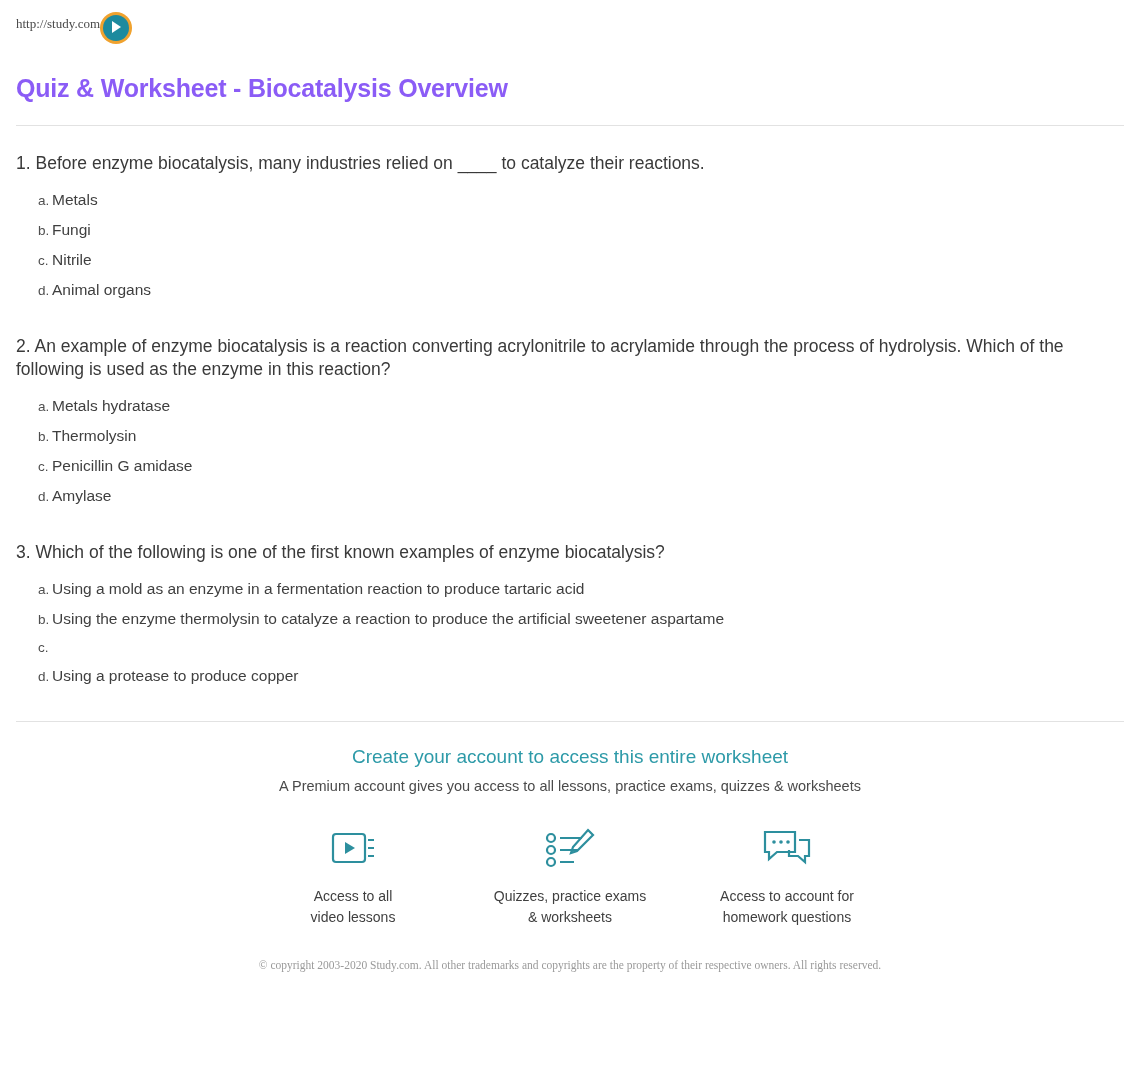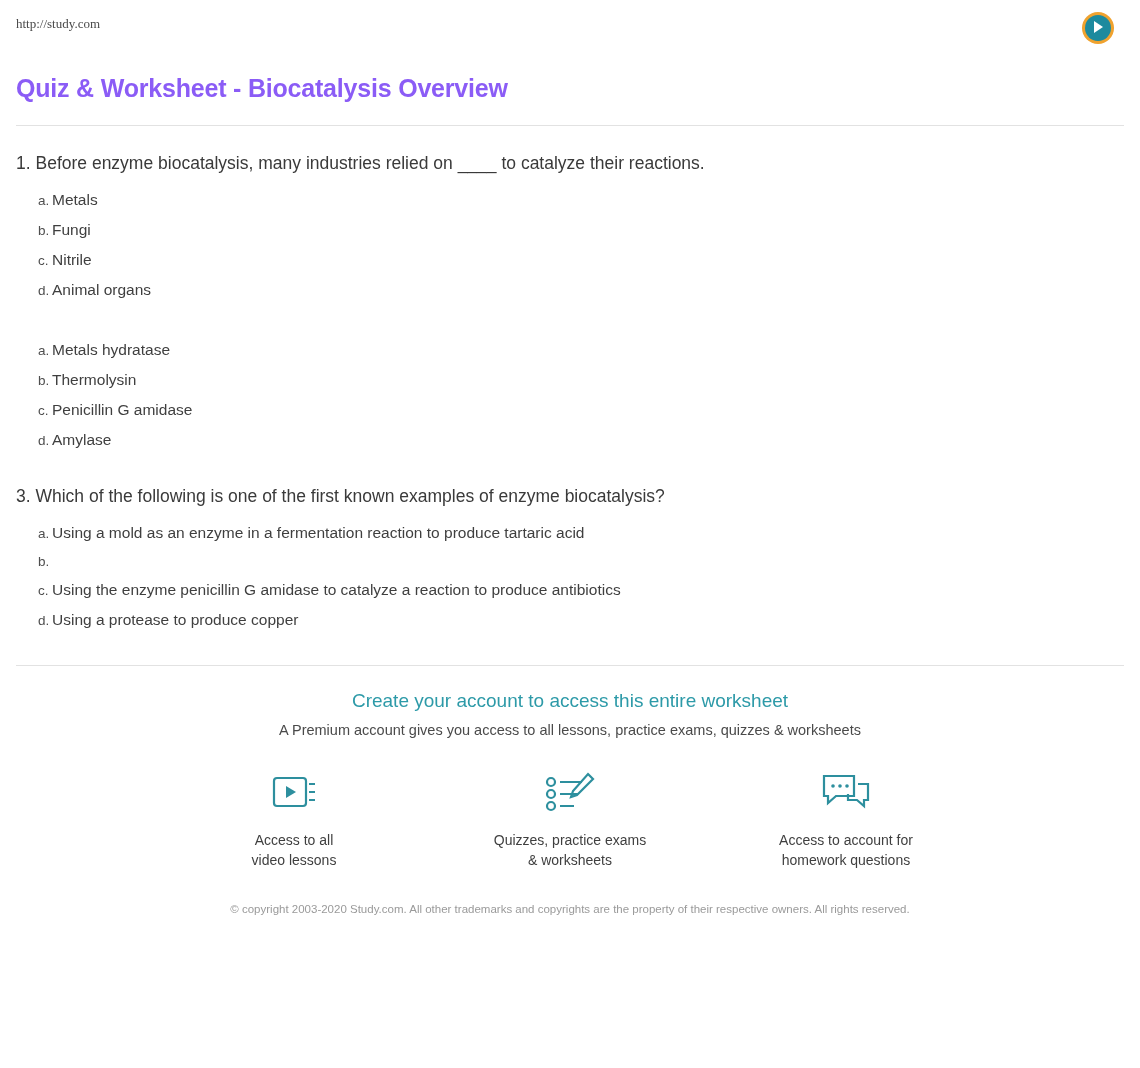--- a/index.html
+++ b/index.html
@@ -17,21 +17,20 @@
   .page {
     width: 1140px;
     box-sizing: border-box;
     padding: 12px 16px 0 16px;
     position: relative;
   }
   
   .topbar {
     display: flex;
     align-items: flex-start;
-    justify-content: space-between;
     height: 44px;
   }
   .url {
     font-size: 13px;
     color: #4a4a4a;
     padding-top: 4px;
     font-family: "Liberation Serif", serif;
   }
   .logo {
     display: flex;
@@ -127,21 +126,21 @@
     margin-bottom: 10px;
   }
   .promo-sub {
     font-size: 14.5px;
     color: #4a4a4a;
     margin-bottom: 26px;
   }
   .features {
     display: flex;
     justify-content: center;
-    gap: 116px;
+    gap: 57px;
     margin-bottom: 30px;
   }
   .feature { width: 160px; }
   .feature-icon {
     height: 56px;
     display: flex;
     align-items: center;
     justify-content: center;
     color: #2d8f9e;
     margin-bottom: 10px;
@@ -150,20 +149,21 @@
     font-size: 14px;
     color: #3f3f3f;
     line-height: 1.45;
   }
   .copyright {
     font-size: 11.5px;
     color: #9a9a9a;
     line-height: 1.5;
     max-width: 700px;
     margin: 0 auto;
+    font-family: Liberation Serif, serif;
   }
 </style>
 </head>
 <body>
 
 <div class="page">
 
   <div class="topbar">
     <div class="url">http://study.com</div>
     <div class="logo">
@@ -192,20 +192,21 @@
           <span class="a-text">Nitrile</span>
         </li>
         <li class="answer">
           <span class="a-letter">d.</span>
           <span class="a-text">Animal organs</span>
         </li>
       </ul>
     </div>
 
     <div class="question">
+      <p class="q-text"><span>2.</span> <span>An example of enzyme biocatalysis is a reaction converting acrylonitrile to acrylamide through the process of hydrolysis. Which of the following is used as the enzyme in this reaction?</span></p>
       <ul class="answers">
         <li class="answer">
           <span class="a-letter">a.</span>
           <span class="a-text">Metals hydratase</span>
         </li>
         <li class="answer">
           <span class="a-letter">b.</span>
           <span class="a-text">Thermolysin</span>
         </li>
         <li class="answer">
@@ -221,24 +222,24 @@
 
     <div class="question">
       <p class="q-text"><span>3.</span> <span>Which of the following is one of the first known examples of enzyme biocatalysis?</span></p>
       <ul class="answers">
         <li class="answer">
           <span class="a-letter">a.</span>
           <span class="a-text">Using a mold as an enzyme in a fermentation reaction to produce tartaric acid</span>
         </li>
         <li class="answer">
           <span class="a-letter">b.</span>
+          <span class="a-text">Using the enzyme thermolysin to catalyze a reaction to produce the artificial sweetener aspartame</span>
         </li>
         <li class="answer">
           <span class="a-letter">c.</span>
-          <span class="a-text">Using the enzyme penicillin G amidase to catalyze a reaction to produce antibiotics</span>
         </li>
         <li class="answer">
           <span class="a-letter">d.</span>
           <span class="a-text">Using a protease to produce copper</span>
         </li>
       </ul>
     </div>
 
   </div>
 

